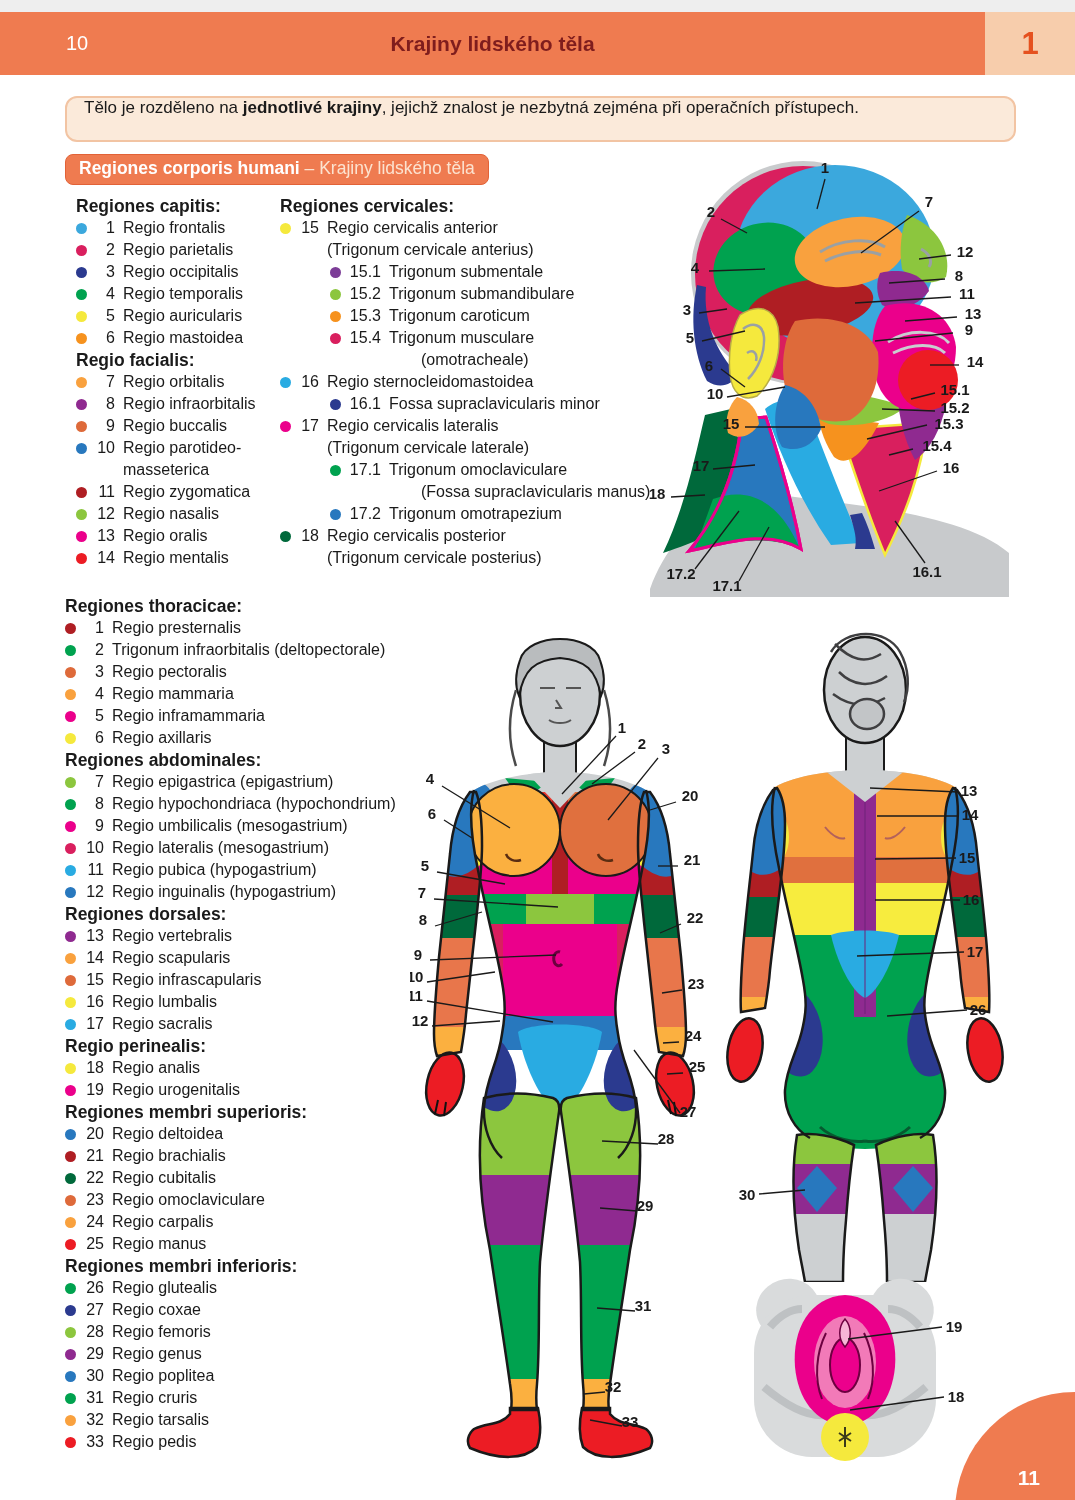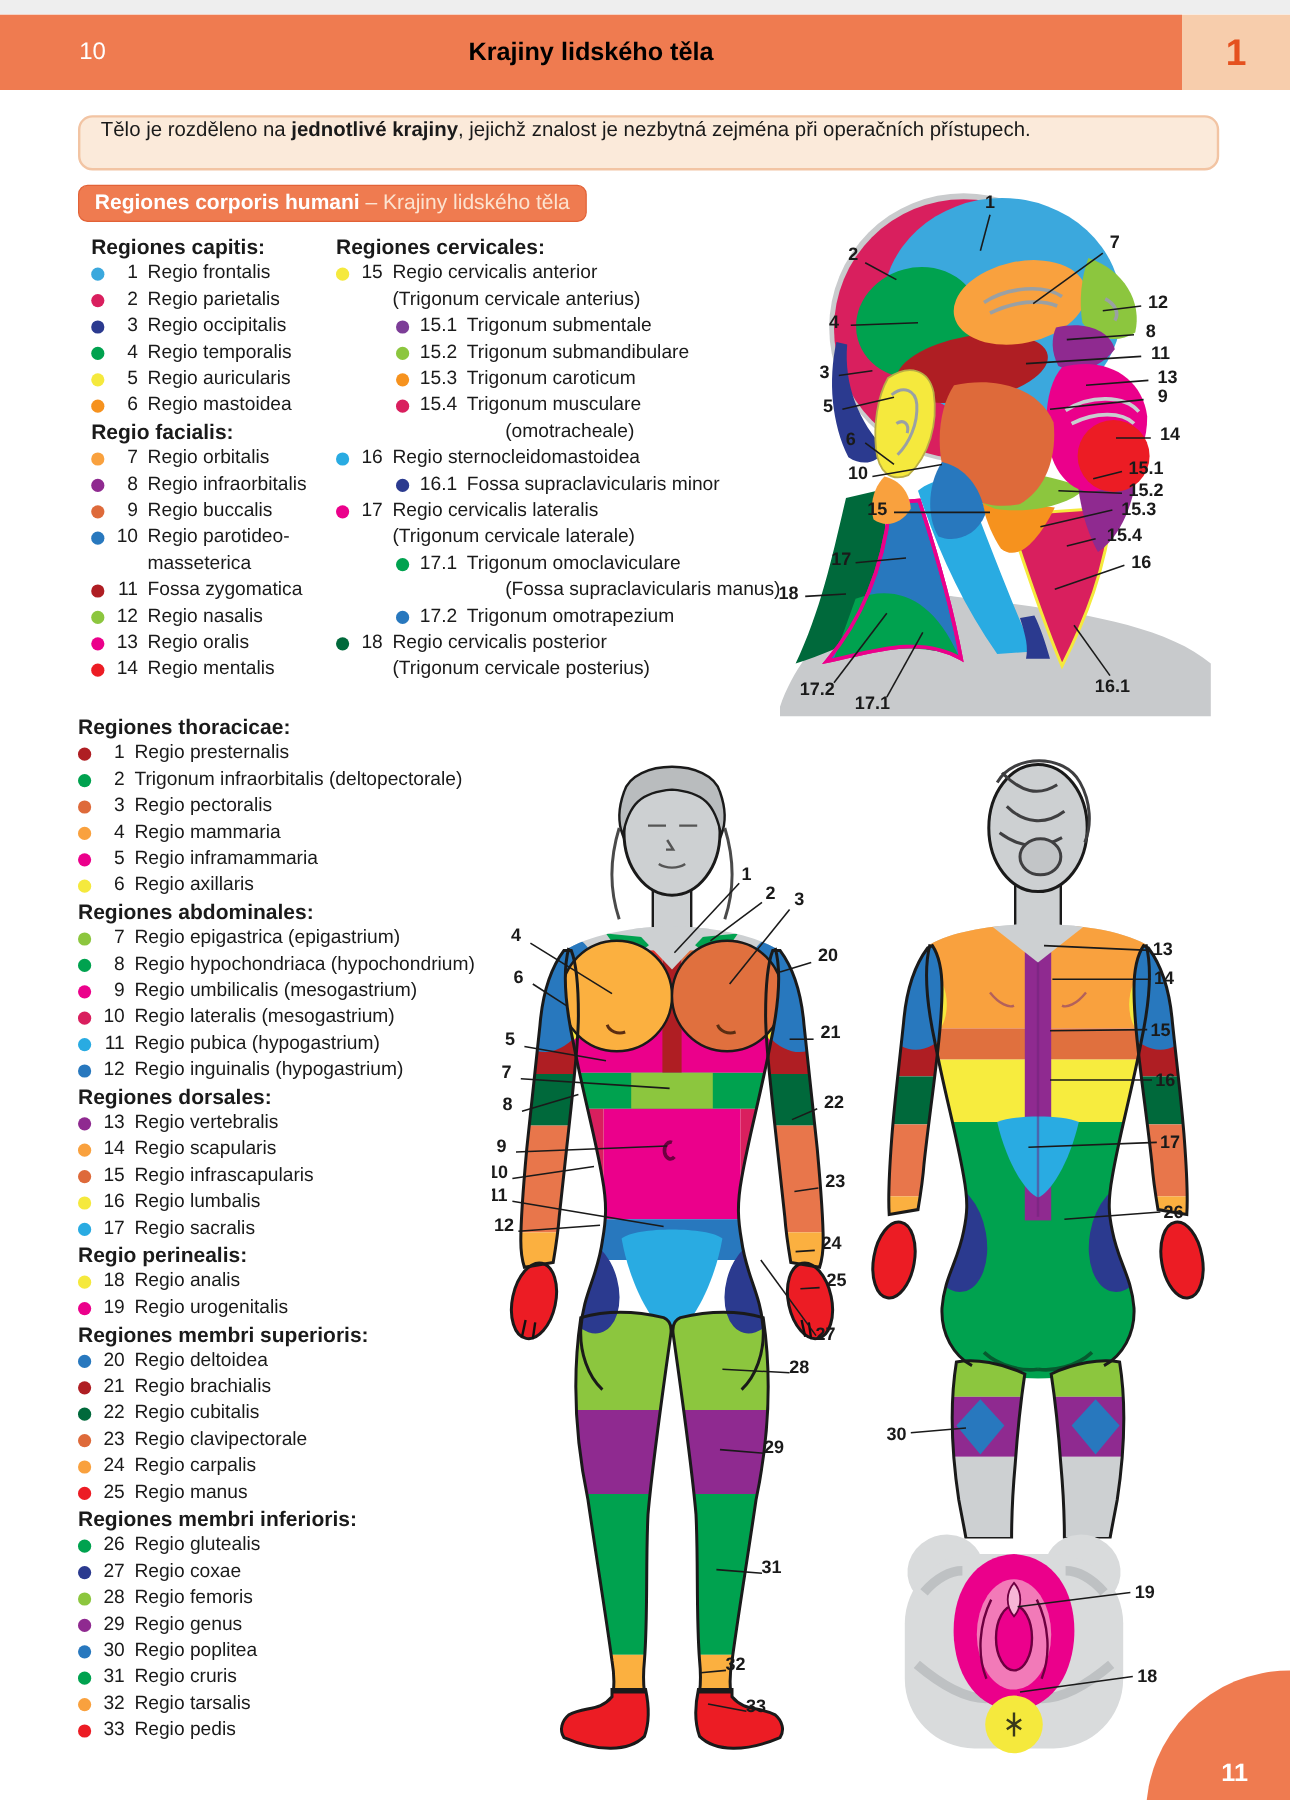--- a/index.html
+++ b/index.html
@@ -2,21 +2,21 @@
 <html><head>
 <meta charset="utf-8">
 <style>
   html,body{margin:0;padding:0;background:#eee}
   .page{position:relative;width:1075px;height:1500px;background:#fff;overflow:hidden;
         font-family:"Liberation Sans",sans-serif;color:#1a1a1a;margin:12px auto}
   
   .header{position:absolute;top:0;left:0;width:985px;height:63px;background:#EF7B50;
           display:flex;align-items:center;justify-content:center}
   .header .pagenum{position:absolute;left:66px;top:20px;color:#fff;font-size:20px}
-  .header .title{color:#000000;font-size:21px;font-weight:bold}
+  .header .title{color:#7f1d1d;font-size:21px;font-weight:bold}
   .chapter-tab{position:absolute;top:0;left:985px;width:90px;height:63px;background:#F7CDAC;
           display:flex;align-items:center;justify-content:center;color:#E5511F;font-size:31px;font-weight:bold}
   
   .intro{position:absolute;left:65px;top:84px;width:913px;height:42px;border-radius:12px;
          background:#FBEADA;border:2px solid #F2C4A3;display:flex;
          padding:0 17px;font-size:17px}
   .intro b{font-weight:bold}
   
   .section-title{position:absolute;left:65px;top:142px;background:#EF7B50;border:1px solid #E26237;
          border-radius:8px;padding:3px 13px 5px;font-size:17.5px;color:#fff;font-weight:bold;white-space:nowrap}
@@ -138,21 +138,21 @@
 
       <div class="row row-i">
         <span class="bullet" style="background: rgb(40, 120, 190);"></span>
         <span class="num">10</span>
         <span class="txt">Regio parotideo-masseterica</span>
       </div>
 
       <div class="row row-i">
         <span class="bullet" style="background: rgb(175, 30, 35);"></span>
         <span class="num">11</span>
-        <span class="txt">Fossa zygomatica</span>
+        <span class="txt">Regio zygomatica</span>
       </div>
 
       <div class="row row-i">
         <span class="bullet" style="background: rgb(140, 198, 62);"></span>
         <span class="num">12</span>
         <span class="txt">Regio nasalis</span>
       </div>
 
       <div class="row row-i">
         <span class="bullet" style="background: rgb(235, 0, 139);"></span>
@@ -419,21 +419,21 @@
 
       <div class="row row-i">
         <span class="bullet" style="background: rgb(0, 105, 59);"></span>
         <span class="num">22</span>
         <span class="txt">Regio cubitalis</span>
       </div>
 
       <div class="row row-i">
         <span class="bullet" style="background: rgb(222, 106, 58);"></span>
         <span class="num">23</span>
-        <span class="txt">Regio clavipectorale</span>
+        <span class="txt">Regio omoclaviculare</span>
       </div>
 
       <div class="row row-i">
         <span class="bullet" style="background: rgb(249, 161, 62);"></span>
         <span class="num">24</span>
         <span class="txt">Regio carpalis</span>
       </div>
 
       <div class="row row-i">
         <span class="bullet" style="background: rgb(236, 28, 36);"></span>

